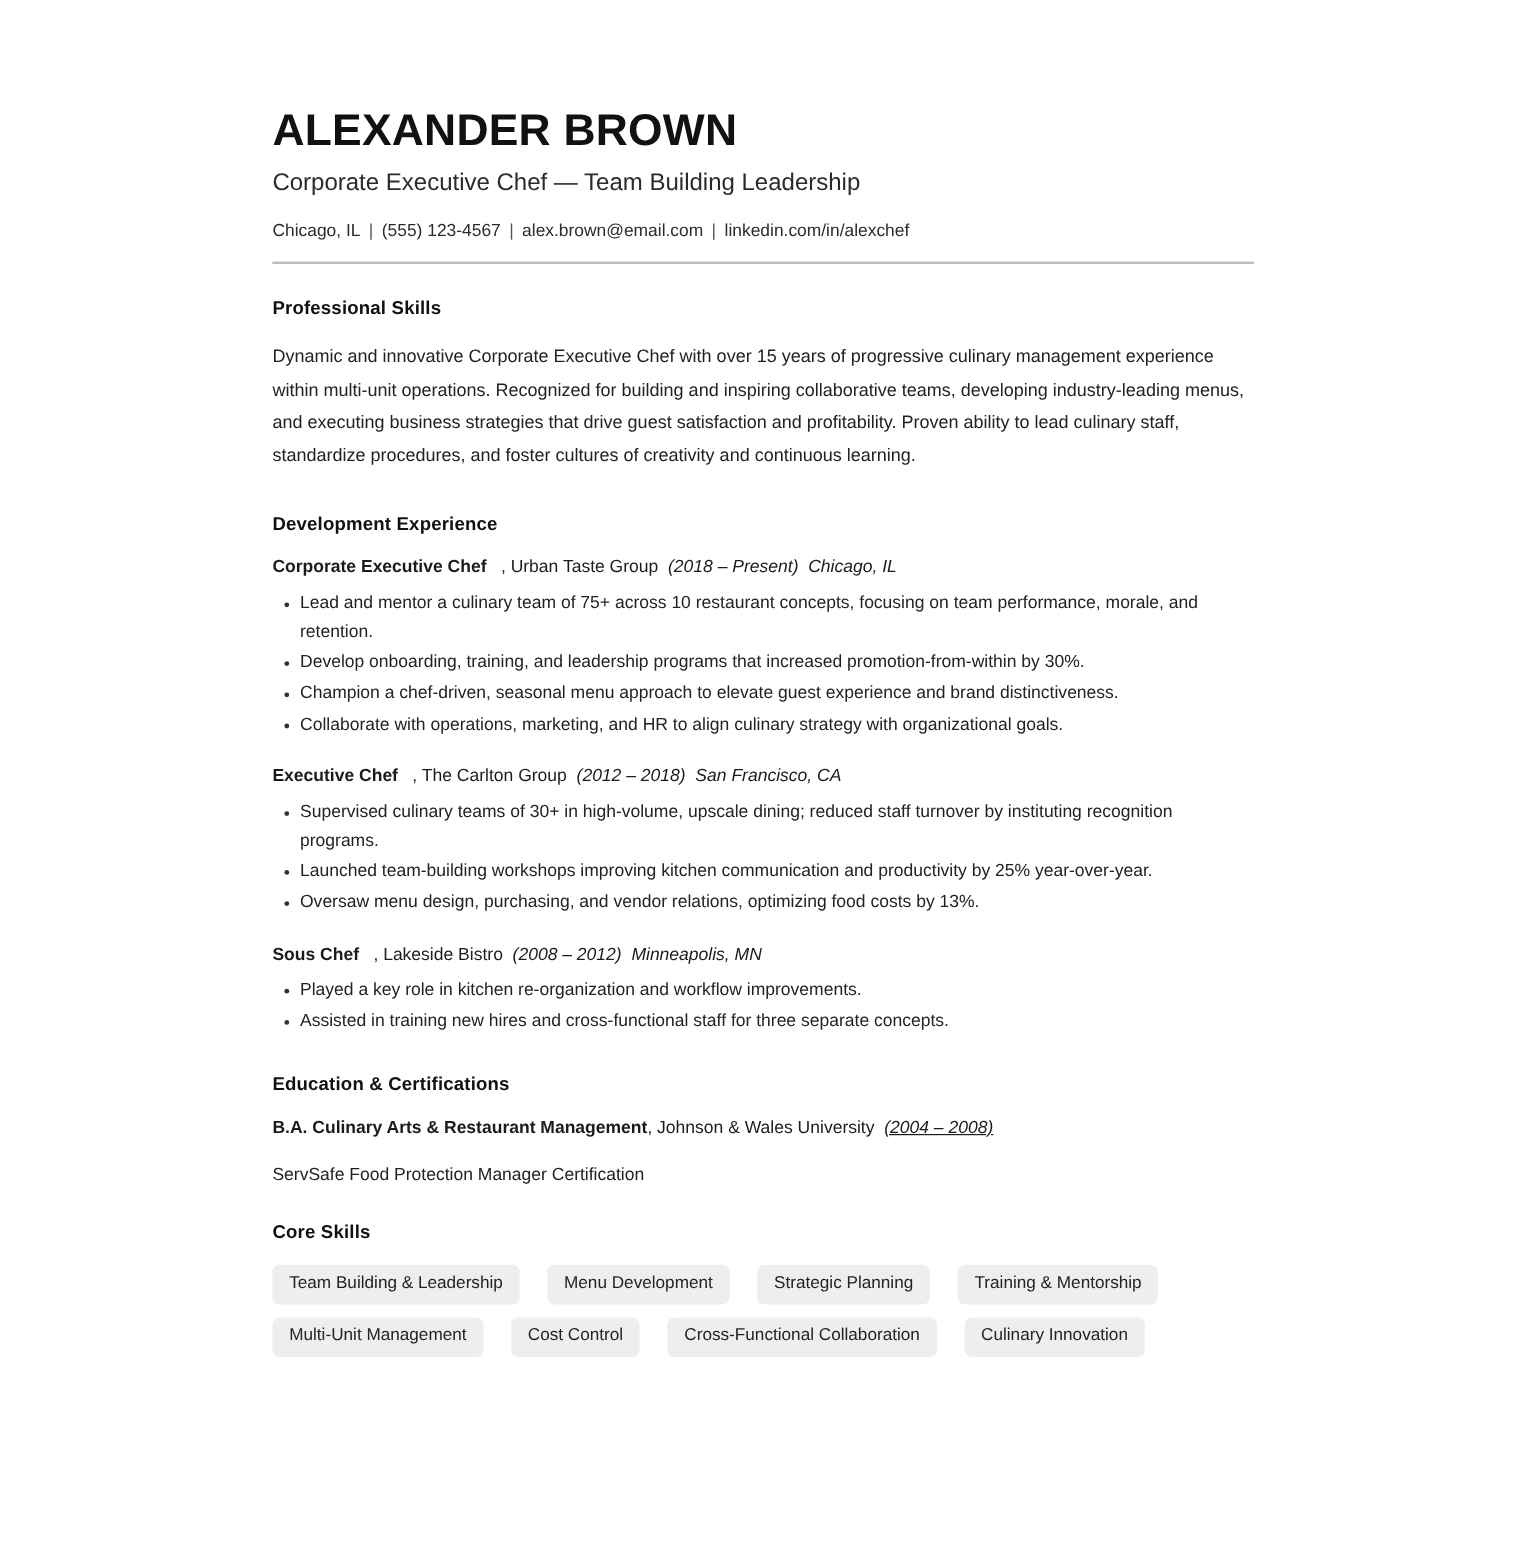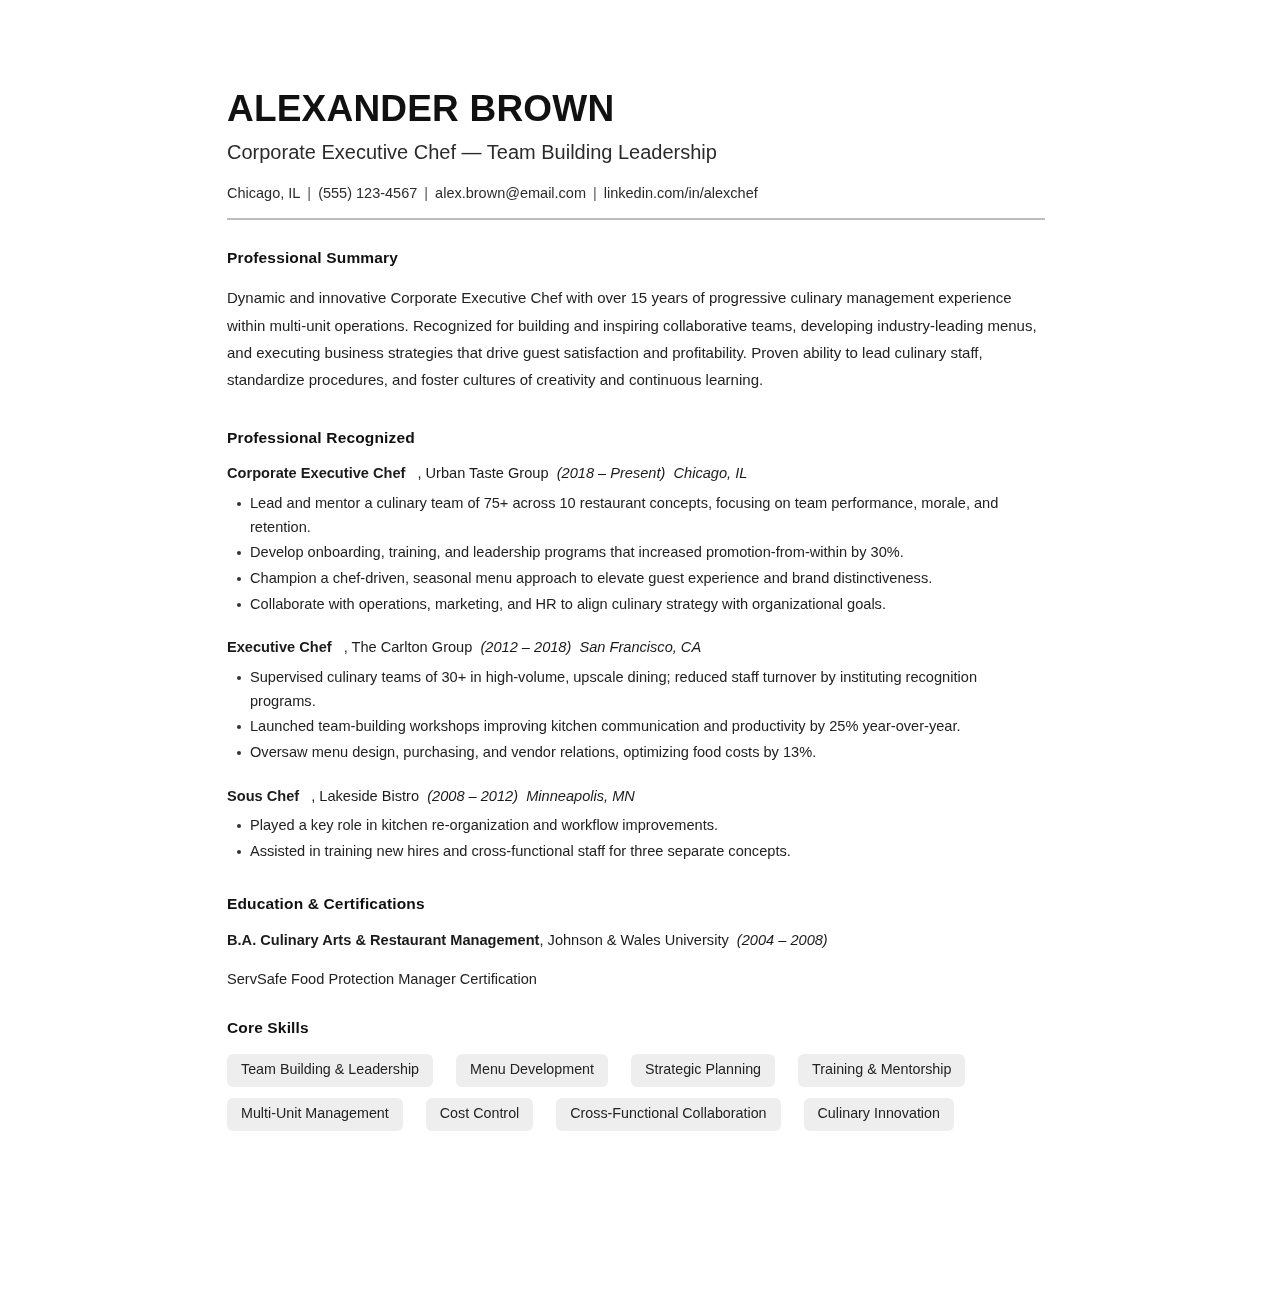--- a/index.html
+++ b/index.html
@@ -124,21 +124,21 @@
 
   
   .edu-line {
     font-size: 14.6px;
     color: #1b1b1b;
     line-height: 1.4;
     margin: 0 0 19px 0;
   }
   .edu-degree { font-weight: bold; }
   .edu-school { font-weight: normal; }
-  .edu-years { font-style: italic; }
+  .edu-years { font-style: italic; text-decoration: underline; }
   .cert-line {
     font-size: 14.6px;
     color: #222222;
     line-height: 1.4;
     margin: 0;
   }
 
   
   .skills-wrap {
     display: flex;
@@ -165,28 +165,28 @@
     <header>
       <h1 class="name">ALEXANDER BROWN</h1>
       <div class="headline">Corporate Executive Chef — Team Building Leadership</div>
       <div class="contact">
         <span>Chicago, IL</span><span class="sep">|</span><span>(555) 123-4567</span><span class="sep">|</span><span>alex.brown@email.com</span><span class="sep">|</span><span>linkedin.com/in/alexchef</span>
       </div>
       <hr class="rule">
     </header>
 
     <section class="section">
-      <h2 class="section-title">Professional Summary</h2>
+      <h2 class="section-title">Professional Skills</h2>
       <p class="summary-text">Dynamic and innovative Corporate Executive Chef with over 15 years of progressive culinary management experience within multi-unit operations. Recognized for building and inspiring collaborative teams, developing industry-leading menus, and executing business strategies that drive guest satisfaction and profitability. Proven ability to lead culinary staff, standardize procedures, and foster cultures of creativity and continuous learning.</p>
     </section>
 
     <div class="gap-summary"></div>
 
     <section class="section">
-      <h2 class="section-title">Professional Recognized</h2>
+      <h2 class="section-title">Development Experience</h2>
 
       <div class="job">
         <div class="job-head">
           <span class="job-title">Corporate Executive Chef</span><span class="job-company">, Urban Taste Group</span>&nbsp;&nbsp;<span class="job-meta">(2018 – Present)</span>&nbsp;&nbsp;<span class="job-meta loc">Chicago, IL</span>
         </div>
         <ul class="bullets">
           <li>Lead and mentor a culinary team of 75+ across 10 restaurant concepts, focusing on team performance, morale, and retention.</li>
           <li>Develop onboarding, training, and leadership programs that increased promotion-from-within by 30%.</li>
           <li>Champion a chef-driven, seasonal menu approach to elevate guest experience and brand distinctiveness.</li>
           <li>Collaborate with operations, marketing, and HR to align culinary strategy with organizational goals.</li>

